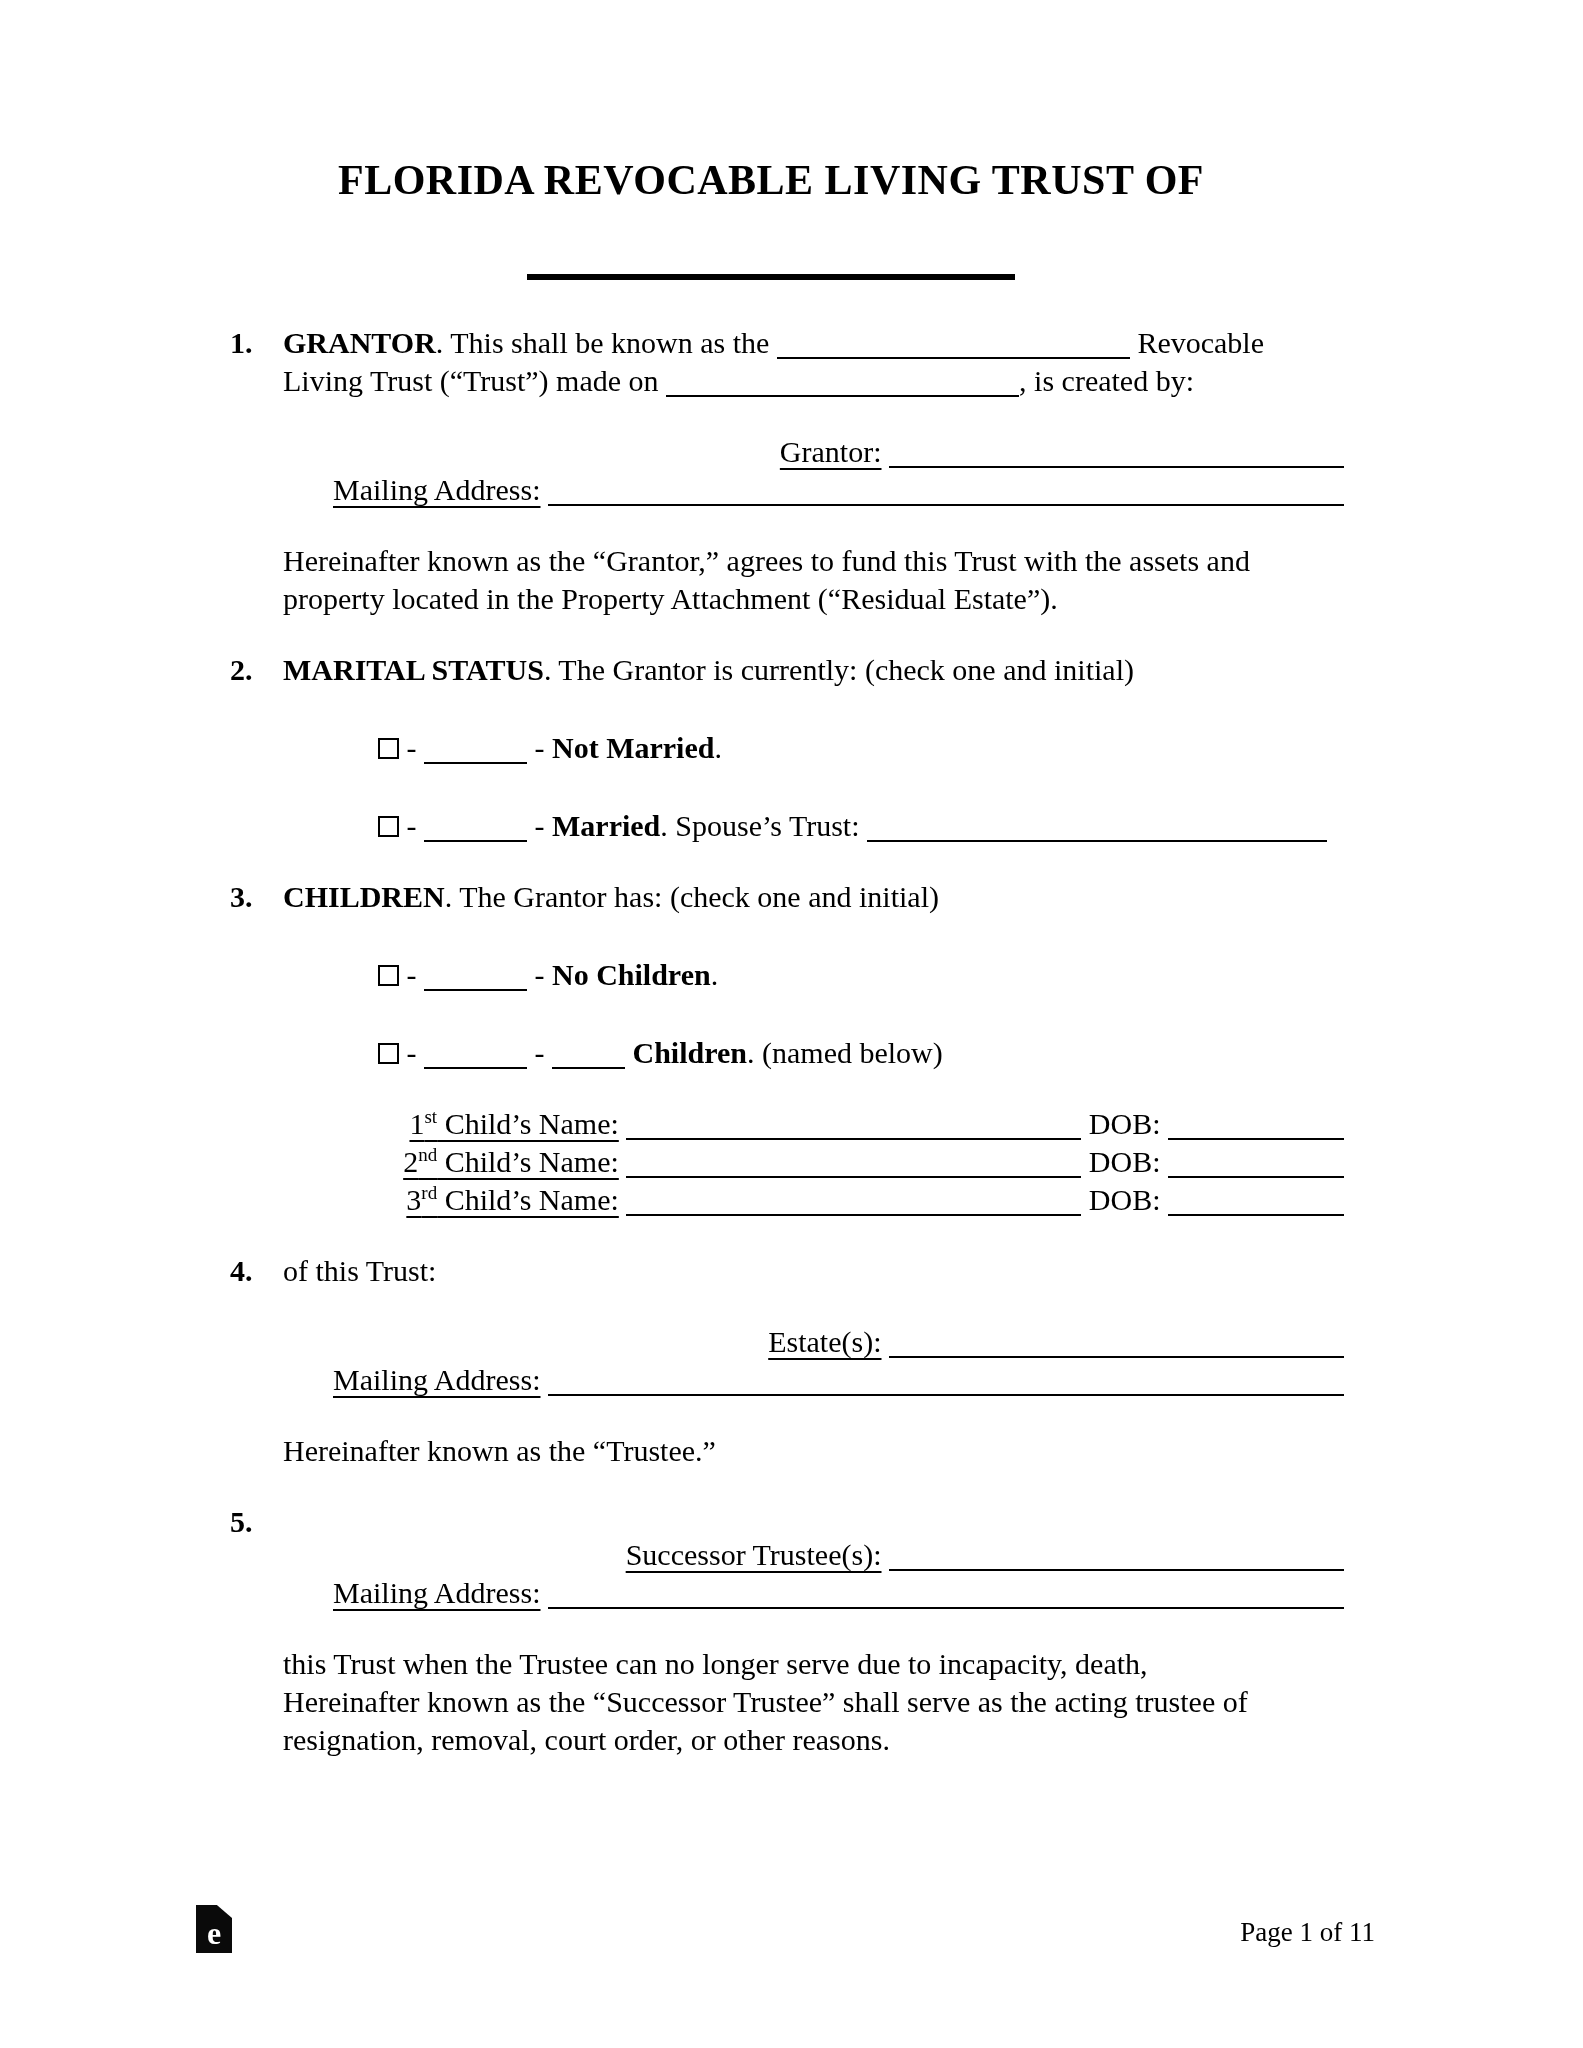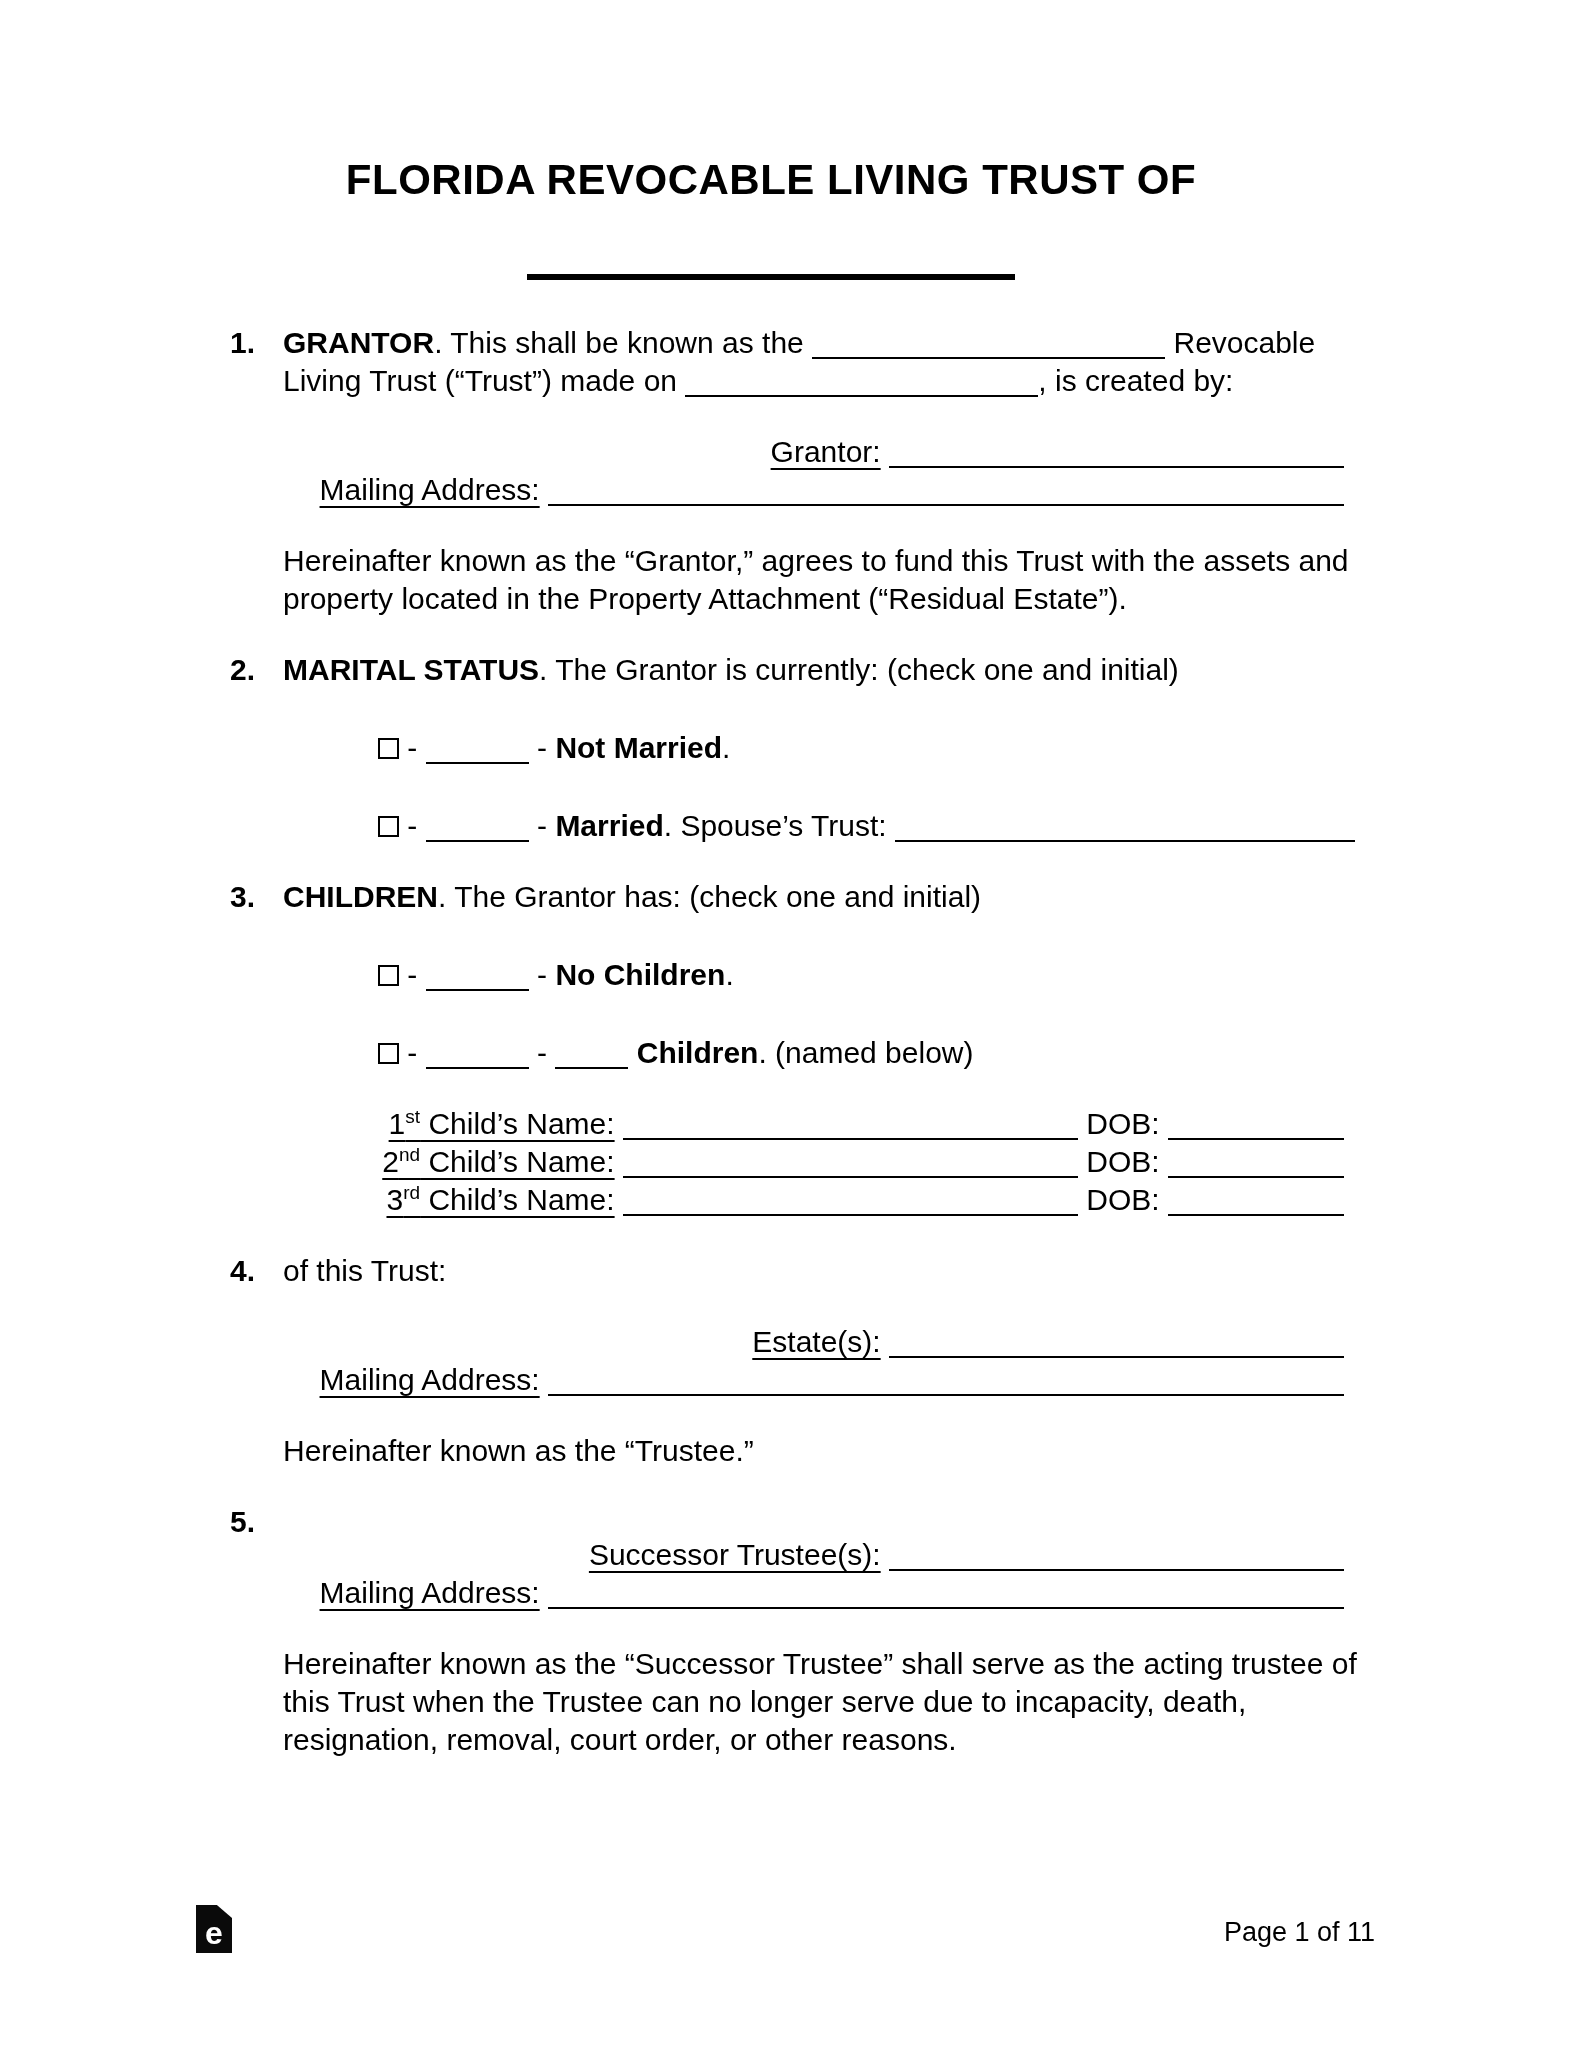--- a/index.html
+++ b/index.html
@@ -1,20 +1,20 @@
 <!DOCTYPE html>
 <html><head>
 <meta charset="utf-8">
 <style>
   html,body{margin:0;padding:0;background:#ffffff;}
   .page{
     position:relative;
     width:1514px;height:2048px;
     background:#ffffff;color:#000;
-    font-family:Liberation Sans, sans-serif;
+    font-family:Liberation Serif, serif;
     font-size:30px;line-height:38px;
     padding:158px 170px 18px 230px;
     box-sizing:border-box;
     overflow:hidden;
   }
   .title{
     font-size:42px;line-height:44px;font-weight:bold;
     text-align:center;margin:0;position:relative;left:-16px;
     letter-spacing:.5px;
   }
@@ -179,22 +179,22 @@
         <div class="row">
           <span class="u">Successor Trustee(s):</span>
           <span class="blank w455"></span>
         </div>
         <div class="row">
           <span class="u">Mailing Address:</span>
           <span class="blank w796"></span>
         </div>
       </div>
       <div class="para mt">
+        <div class="pline">this Trust when the Trustee can no longer serve due to incapacity, death,</div>
         <div class="pline">Hereinafter known as the “Successor Trustee” shall serve as the acting trustee of</div>
-        <div class="pline">this Trust when the Trustee can no longer serve due to incapacity, death,</div>
         <div class="pline">resignation, removal, court order, or other reasons.</div>
       </div>
     </div>
   </div>
 
   <div class="logo">
     <span class="logo-e">e</span>
   </div>
   <div class="pagenum">Page 1 of 11</div>
 

